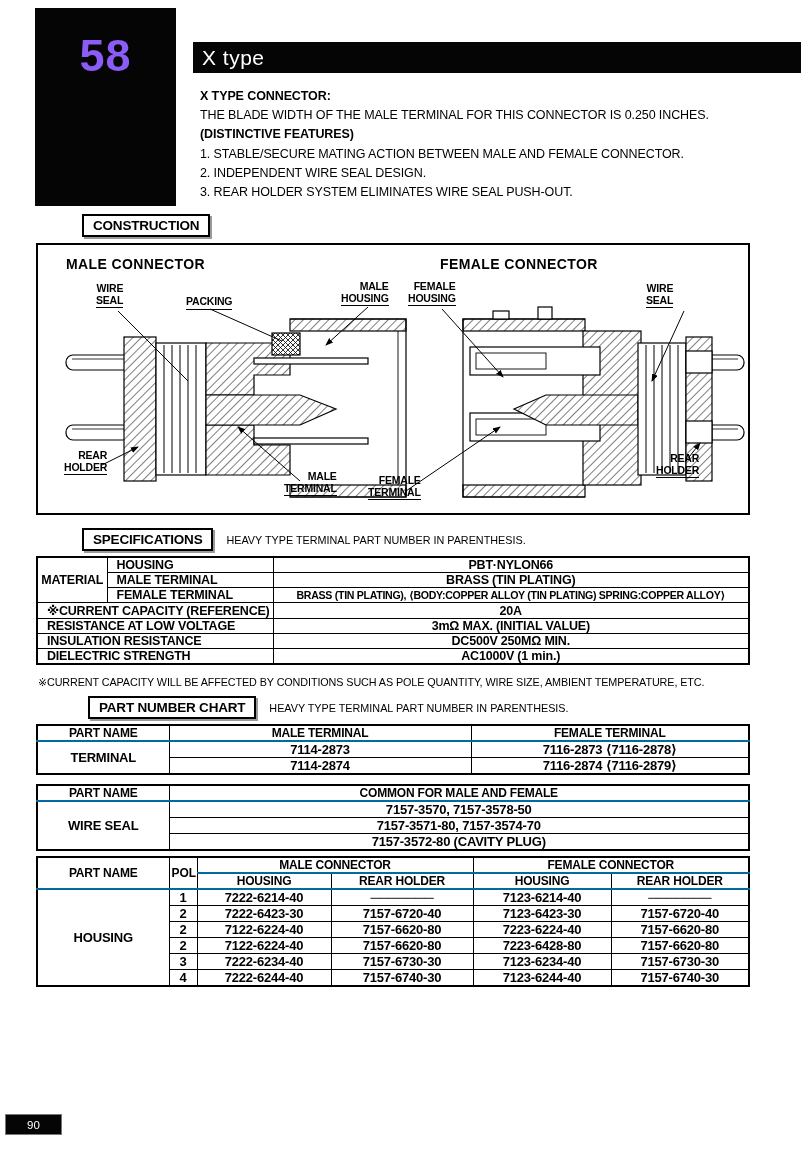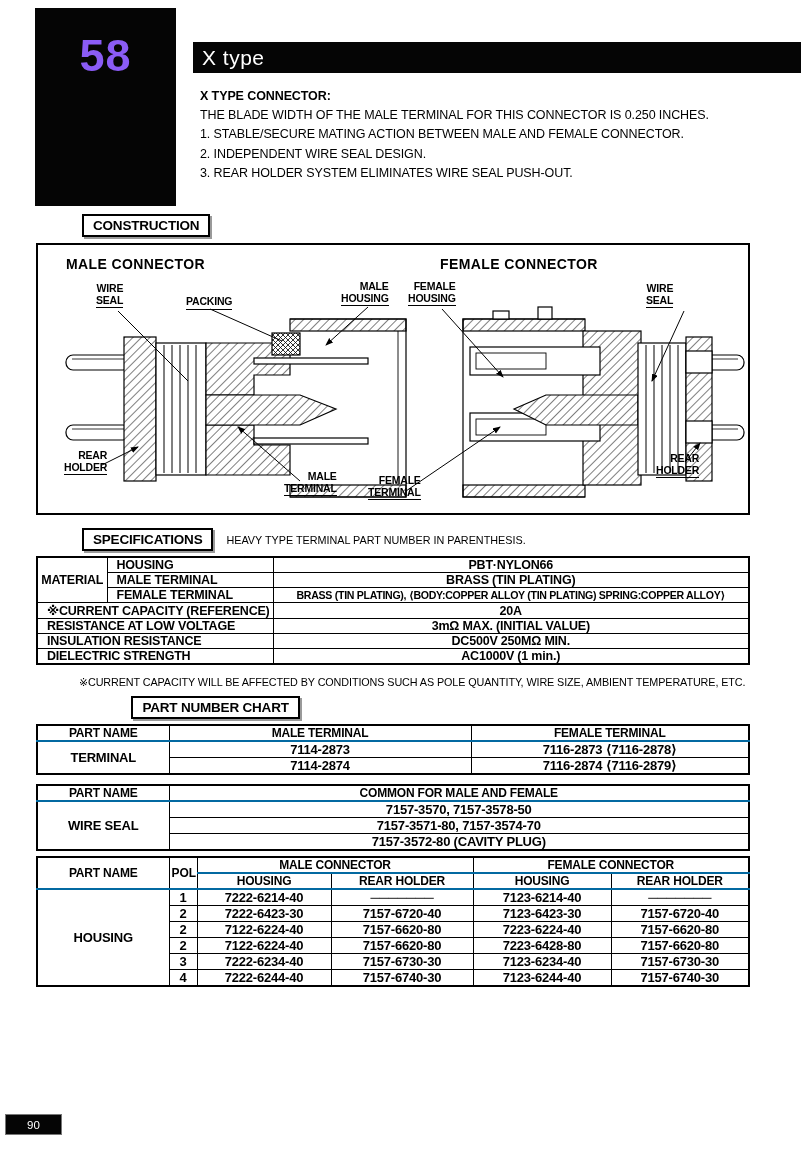--- a/index.html
+++ b/index.html
@@ -43,39 +43,40 @@
   .spec-table td.small { font-size:10.6px; letter-spacing:-0.3px; }
   .pn-table td { font-size:13px; height:15px; }
   .pn-table tr.hd td { font-size:12px; }
   .pn-table tr.hd { border-bottom:2px solid #0369a1; }
   .pn-table td.poles-h { font-size:7.5px; letter-spacing:0; }
   .terminal-table { top:724px; width:712px; }
   .wireseal-table { top:784px; width:712px; }
   .housing-table { top:856px; width:712px; }
   .housing-table tr.hd td { height:14px; }
 
-  .footnote { left:38px; top:676px; font-size:10.8px; letter-spacing:-0.1px;margin-left:41px; }
+  .footnote { left:38px; top:676px; font-size:10.8px; letter-spacing:-0.1px; }
 
   
   .pg-badge { left:5px; top:1114px; width:57px; height:21px; background:#050505; color:#fff; display:flex; align-items:center; justify-content:center; font-size:11.5px; border:1px solid #777; }
 </style>
 </head>
 <body>
 
 <div class="abs num-block">
   <span>58</span>
 </div>
 
 <div class="abs type-bar">
   <span>X type</span>
 </div>
 
 <div class="abs intro">
   <div class="b">X TYPE CONNECTOR:</div>
   <div>THE BLADE WIDTH OF THE MALE TERMINAL FOR THIS CONNECTOR IS 0.250 INCHES.</div>
+  <div class="b">(DISTINCTIVE FEATURES)</div>
   <div>1. STABLE/SECURE MATING ACTION BETWEEN MALE AND FEMALE CONNECTOR.</div>
   <div>2. INDEPENDENT WIRE SEAL DESIGN.</div>
   <div>3. REAR HOLDER SYSTEM ELIMINATES WIRE SEAL PUSH-OUT.</div>
 </div>
 
 <div class="sec-row" style="left:38px; top:214px;">
   <div class="sec-label">CONSTRUCTION</div>
 </div>
 
 <div class="abs cons-box">
@@ -258,21 +259,21 @@
     </tr>
     <tr>
       <td colspan="2" class="lab">DIELECTRIC STRENGTH</td>
       <td>AC1000V (1 min.)</td>
     </tr>
   </tbody>
 </table>
 
 <div class="abs footnote">※CURRENT CAPACITY WILL BE AFFECTED BY CONDITIONS SUCH AS POLE QUANTITY, WIRE SIZE, AMBIENT TEMPERATURE, ETC.</div>
 
-<div class="sec-row" style="left:22px; top:696px;flex-direction:column;">
+<div class="sec-row" style="left:44px; top:696px;">
   <div class="sec-label">PART NUMBER CHART</div>
   <div class="sec-note">HEAVY TYPE TERMINAL PART NUMBER IN PARENTHESIS.</div>
 </div>
 
 <table class="pn-table terminal-table">
   <colgroup>
       <col style="width:132px">
       <col style="width:302px">
       <col style="width:278px">
     </colgroup>

